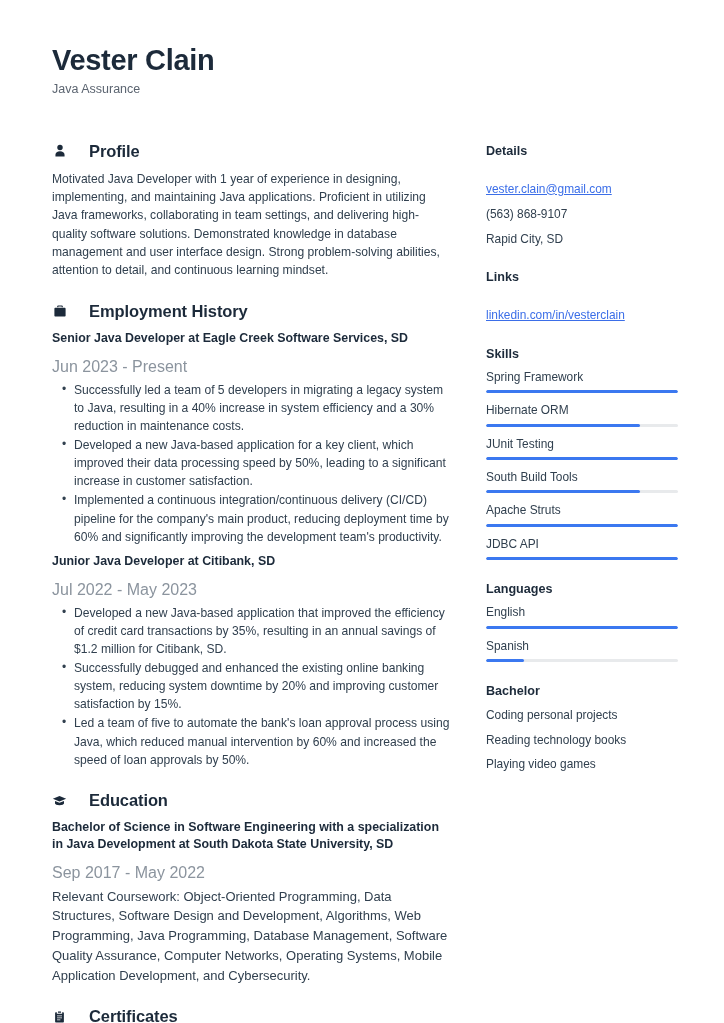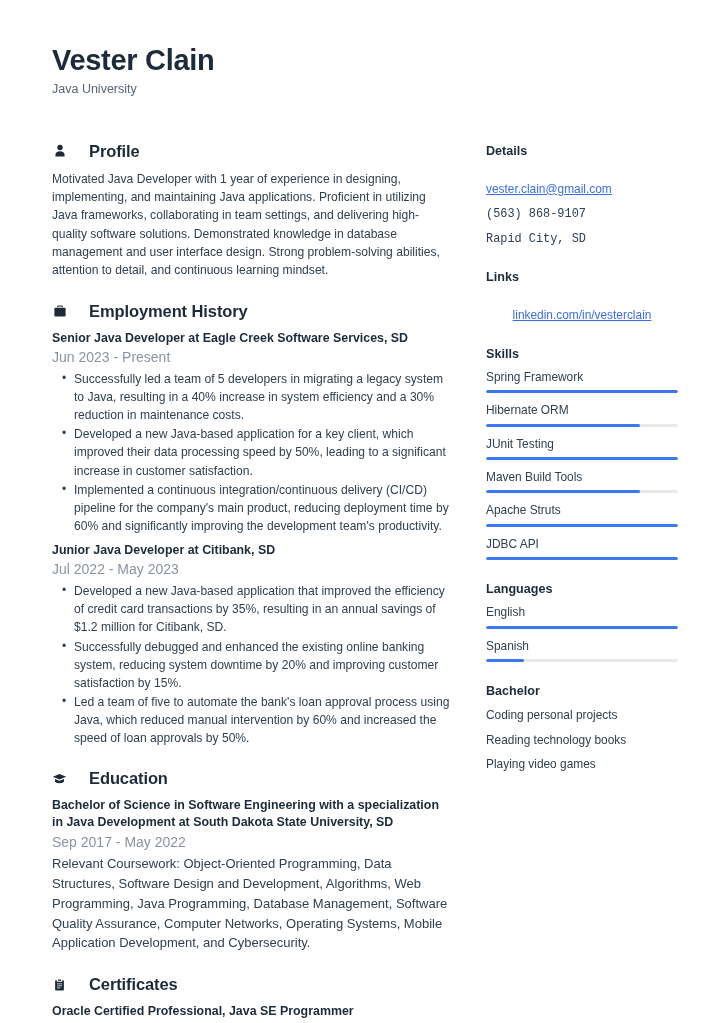--- a/index.html
+++ b/index.html
@@ -77,23 +77,23 @@
 
   
   .entry { margin-bottom: 7px; }
   .entry-title {
     font-size: 12.4px;
     font-weight: 700;
     color: #1c2a3a;
     line-height: 1.38;
   }
   .entry-date {
-    font-size: 14px;
+    font-size: 16px;
     color: #8b949e;
-    margin-top: 1px;
+    margin-top: 9px;
     margin-bottom: 3px;
     line-height: 1.35;
   }
   .entry-desc {
     font-size: 13px;
     line-height: 1.52;
     color: #31404f;
     margin-top: 2px;
   }
   ul.bullets {
@@ -124,21 +124,20 @@
     font-size: 12.6px;
     font-weight: 700;
     color: #1c2a3a;
     margin-bottom: 9px;
   }
   .side-line {
     font-size: 11.9px;
     color: #31404f;
     line-height: 1.45;
     margin-bottom: 8px;
-    font-family: Liberation Mono, monospace;
   }
   .side-link {
     font-size: 11.9px;
     color: #3b6ee8;
     text-decoration: underline;
     line-height: 1.45;
     margin-bottom: 8px;
     display: block;
     word-break: break-word;
     cursor: pointer;
@@ -172,21 +171,21 @@
     border-radius: 2px;
   }
 </style>
 </head>
 <body>
 
 <div class="page">
 
   <div class="header">
     <div class="full-name">Vester Clain</div>
-    <div class="job-title">Java University</div>
+    <div class="job-title">Java Assurance</div>
   </div>
 
   <div class="body-cols">
 
     <div class="col-main">
 
       <div class="section">
         <div class="section-head">
           <span class="section-icon">
             <svg width="14" height="14" viewBox="0 0 16 16">
@@ -270,21 +269,21 @@
 
       <div class="side-block">
         <div class="side-title">Details</div>
         <a class="side-link" style="color: rgb(59, 110, 232);">vester.clain@gmail.com</a>
         <div class="side-line">(563) 868-9107</div>
         <div class="side-line">Rapid City, SD</div>
       </div>
 
       <div class="side-block">
         <div class="side-title">Links</div>
-        <a class="side-link" style="color: rgb(59, 110, 232); text-align: center;">linkedin.com/in/vesterclain</a>
+        <a class="side-link" style="color: rgb(59, 110, 232);">linkedin.com/in/vesterclain</a>
       </div>
 
       <div class="side-block">
         <div class="side-title">Skills</div>
 
         <div class="skill">
           <div class="skill-label">Spring Framework</div>
           <div class="bar-track">
               <div class="bar-fill" style="width: 100%; background: rgb(59, 120, 240);"></div>
             </div>
@@ -295,21 +294,21 @@
               <div class="bar-fill" style="width: 80%; background: rgb(59, 120, 240);"></div>
             </div>
         </div>
         <div class="skill">
           <div class="skill-label">JUnit Testing</div>
           <div class="bar-track">
               <div class="bar-fill" style="width: 100%; background: rgb(59, 120, 240);"></div>
             </div>
         </div>
         <div class="skill">
-          <div class="skill-label">Maven Build Tools</div>
+          <div class="skill-label">South Build Tools</div>
           <div class="bar-track">
               <div class="bar-fill" style="width: 80%; background: rgb(59, 120, 240);"></div>
             </div>
         </div>
         <div class="skill">
           <div class="skill-label">Apache Struts</div>
           <div class="bar-track">
               <div class="bar-fill" style="width: 100%; background: rgb(59, 120, 240);"></div>
             </div>
         </div>

